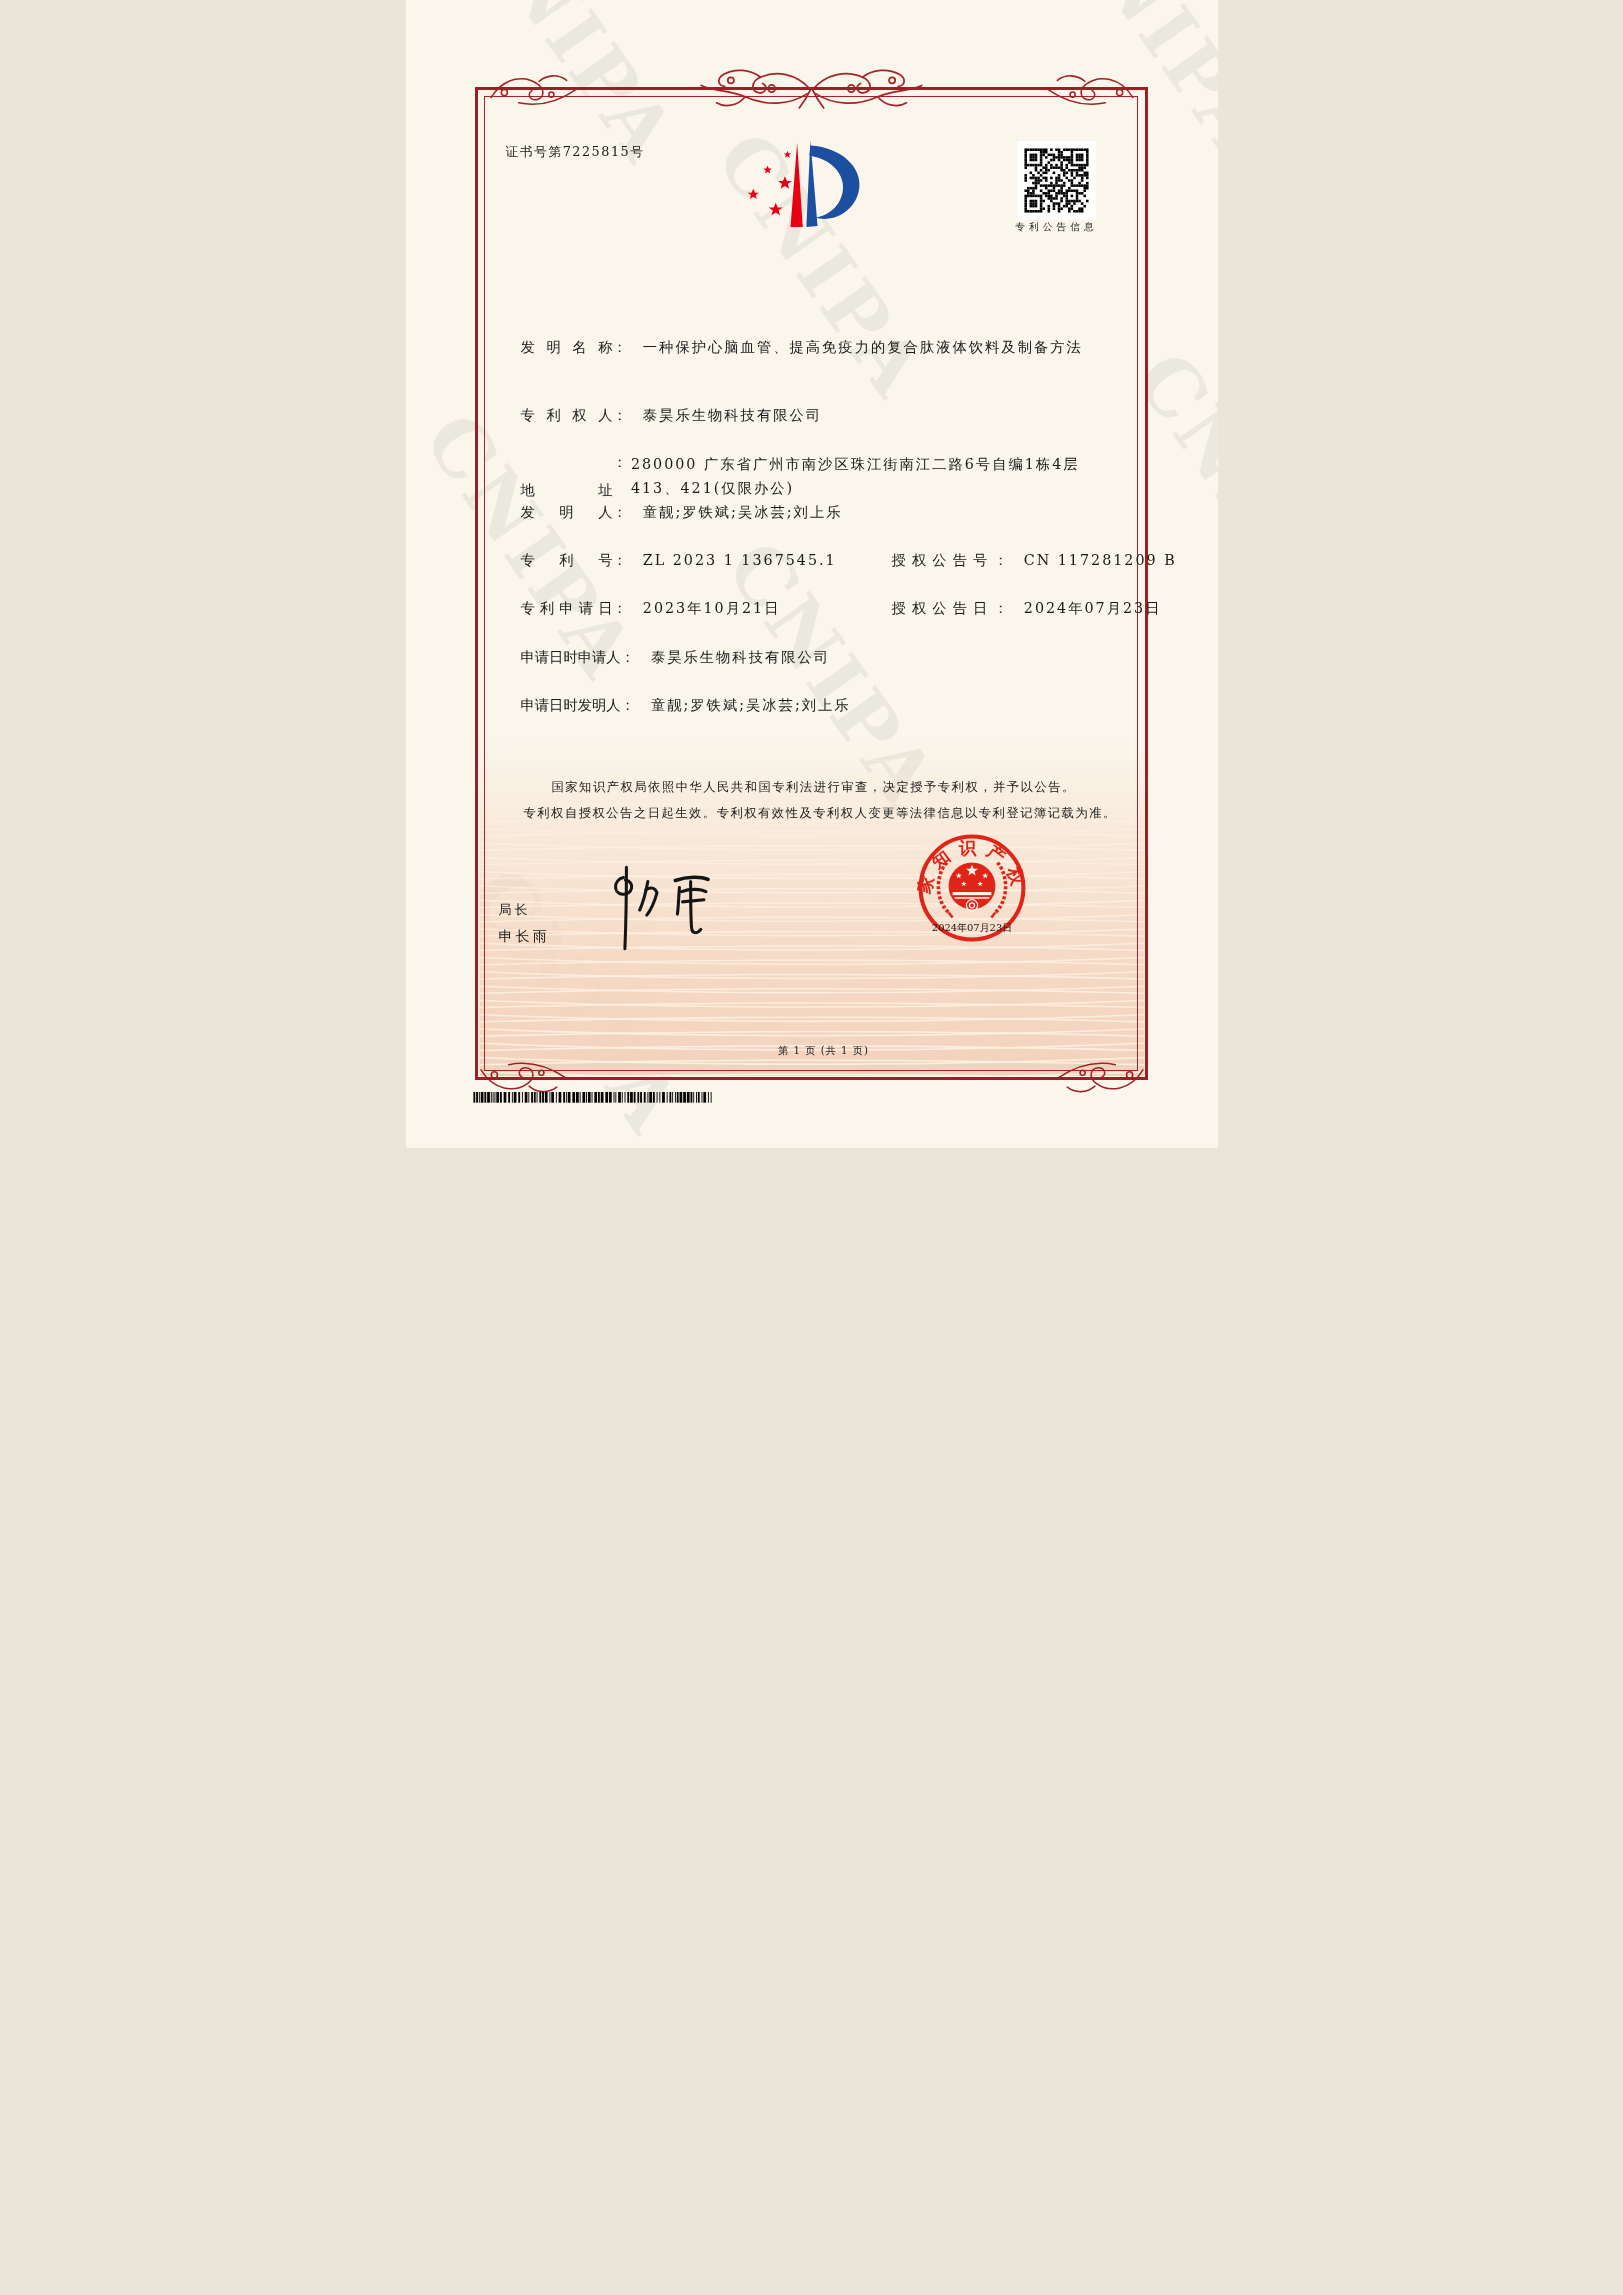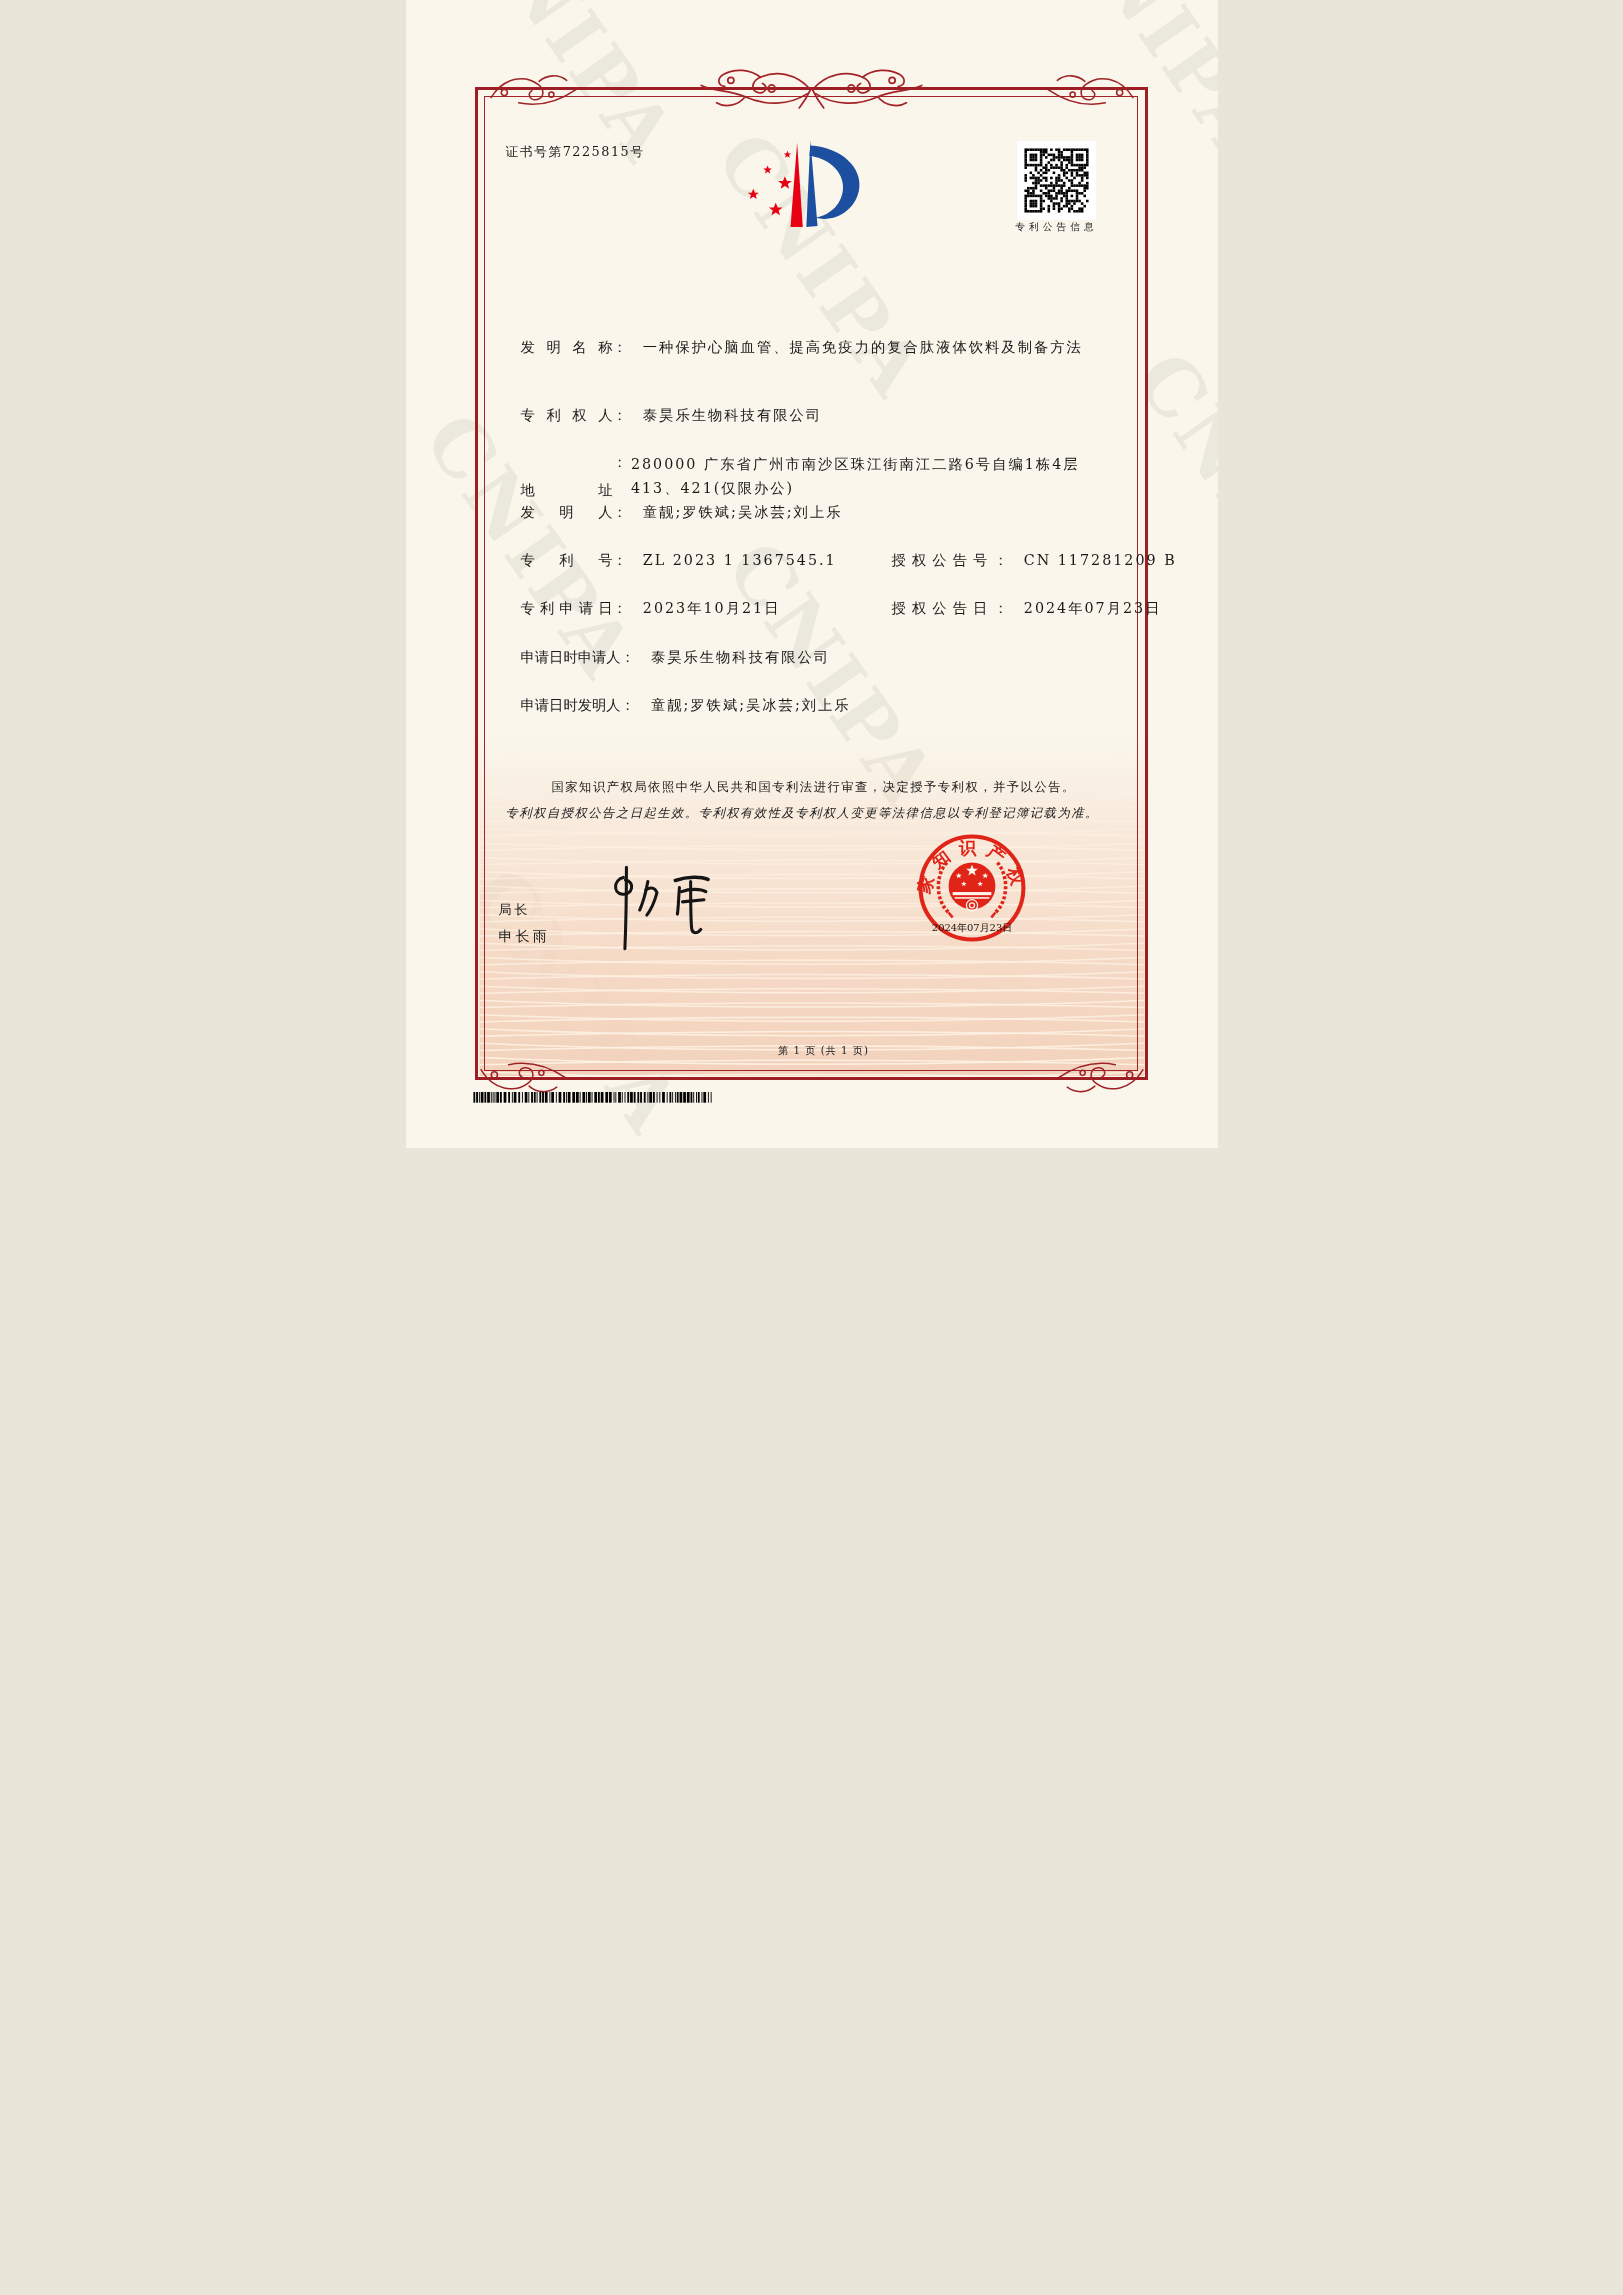--- a/index.html
+++ b/index.html
@@ -634,21 +634,21 @@
 
   <div class="row" style="top:648px">
     <span class="wlabel">申请日时申请人</span><span class="colon">：</span><span class="val">泰昊乐生物科技有限公司</span>
   </div>
 
   <div class="row" style="top:696px">
     <span class="wlabel">申请日时发明人</span><span class="colon">：</span><span class="val">童靓;罗铁斌;吴冰芸;刘上乐</span>
   </div>
 
   <div class="statement" style="left:130px;top:779px;margin-left:16px;">国家知识产权局依照中华人民共和国专利法进行审查，决定授予专利权，并予以公告。</div>
-  <div class="statement" style="left:100px;top:805px;font-style:italic;">专利权自授权公告之日起生效。专利权有效性及专利权人变更等法律信息以专利登记簿记载为准。</div>
+  <div class="statement" style="left:118px;top:805px;">专利权自授权公告之日起生效。专利权有效性及专利权人变更等法律信息以专利登记簿记载为准。</div>
 
   <div class="sig-title">局长</div>
   <div class="sig-name">申长雨</div>
 
   <svg class="signature" width="107" height="92" viewBox="0 0 210 180">
     <g stroke="#151515" fill="none" stroke-width="6" stroke-linecap="round" stroke-linejoin="round">
       <path d="M40,28 C22,32 18,58 38,61 C58,64 64,36 44,33"></path>
       <path d="M46,8 C46,60 45,120 43,168"></path>
       <path d="M88,36 C84,58 80,74 72,92"></path>
       <path d="M84,52 C94,46 102,48 106,58 C100,80 94,92 86,102"></path>

